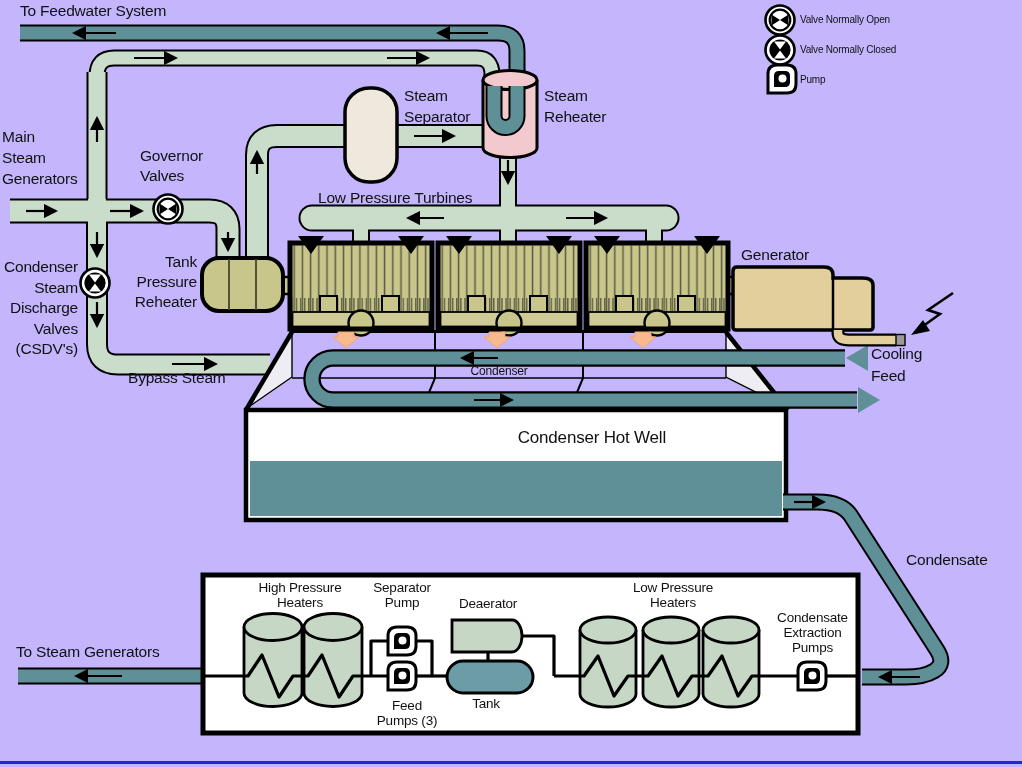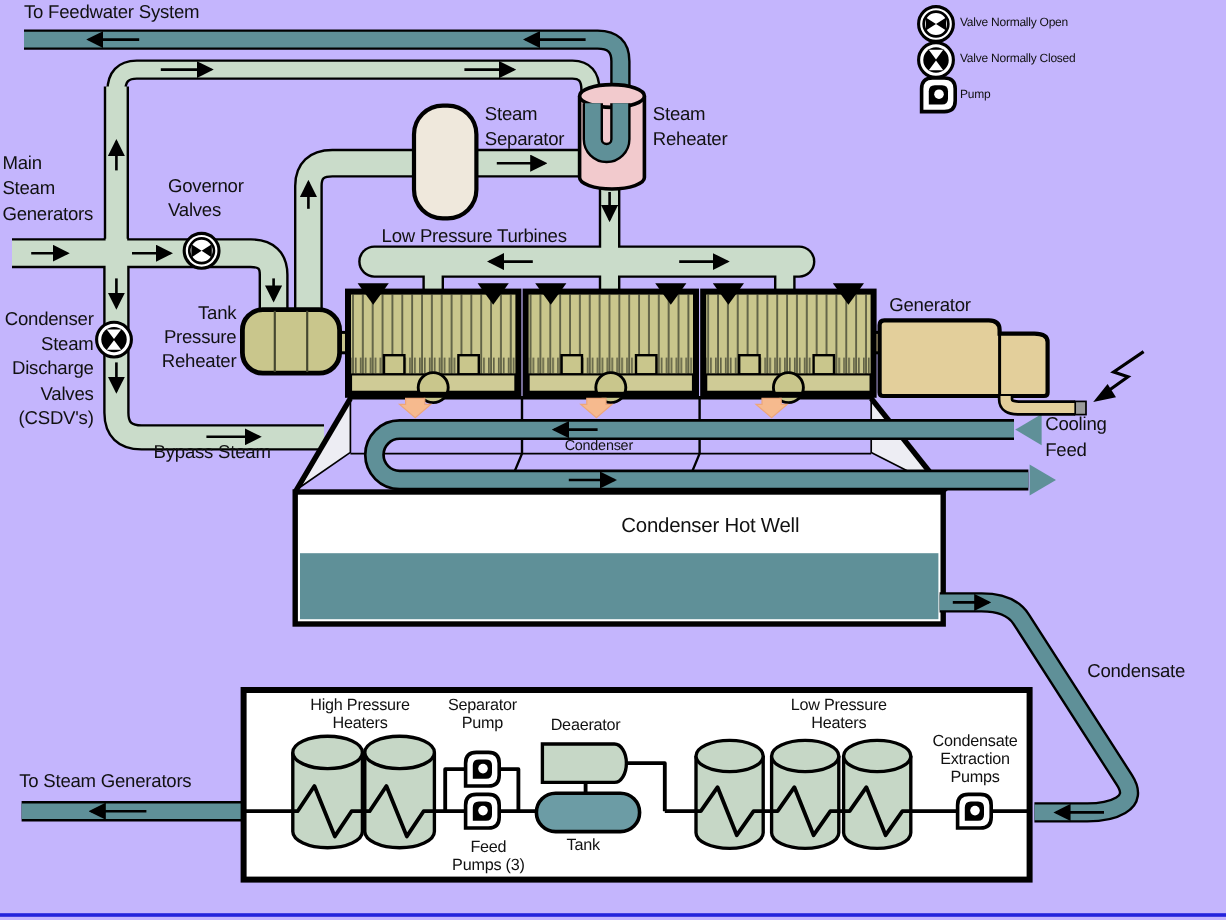--- a/index.html
+++ b/index.html
@@ -307,21 +307,21 @@
 <div class="lbl boxlbl c" style="left:352px;top:580px;width:100px">
   <div>Separator</div>
   <div>Pump</div>
 </div>
 <div class="lbl boxlbl c" style="left:438px;top:596px;width:100px">Deaerator</div>
 <div class="lbl boxlbl c" style="left:357px;top:698px;width:100px">
   <div>Feed</div>
   <div>Pumps (3)</div>
 </div>
 <div class="lbl boxlbl c" style="left:446px;top:696px;width:80px">Tank</div>
-<div class="lbl boxlbl c" style="left:624px;top:580px;width:150px">
+<div class="lbl boxlbl c" style="left:598px;top:580px;width:150px">
   <div>Low Pressure</div>
   <div>Heaters</div>
 </div>
 <div class="lbl boxlbl c" style="left:760px;top:610px;width:105px">
   <div>Condensate</div>
   <div>Extraction</div>
   <div>Pumps</div>
 </div>
 
 <div class="lbl leg" style="left:800px;top:12px">Valve Normally Open</div>

